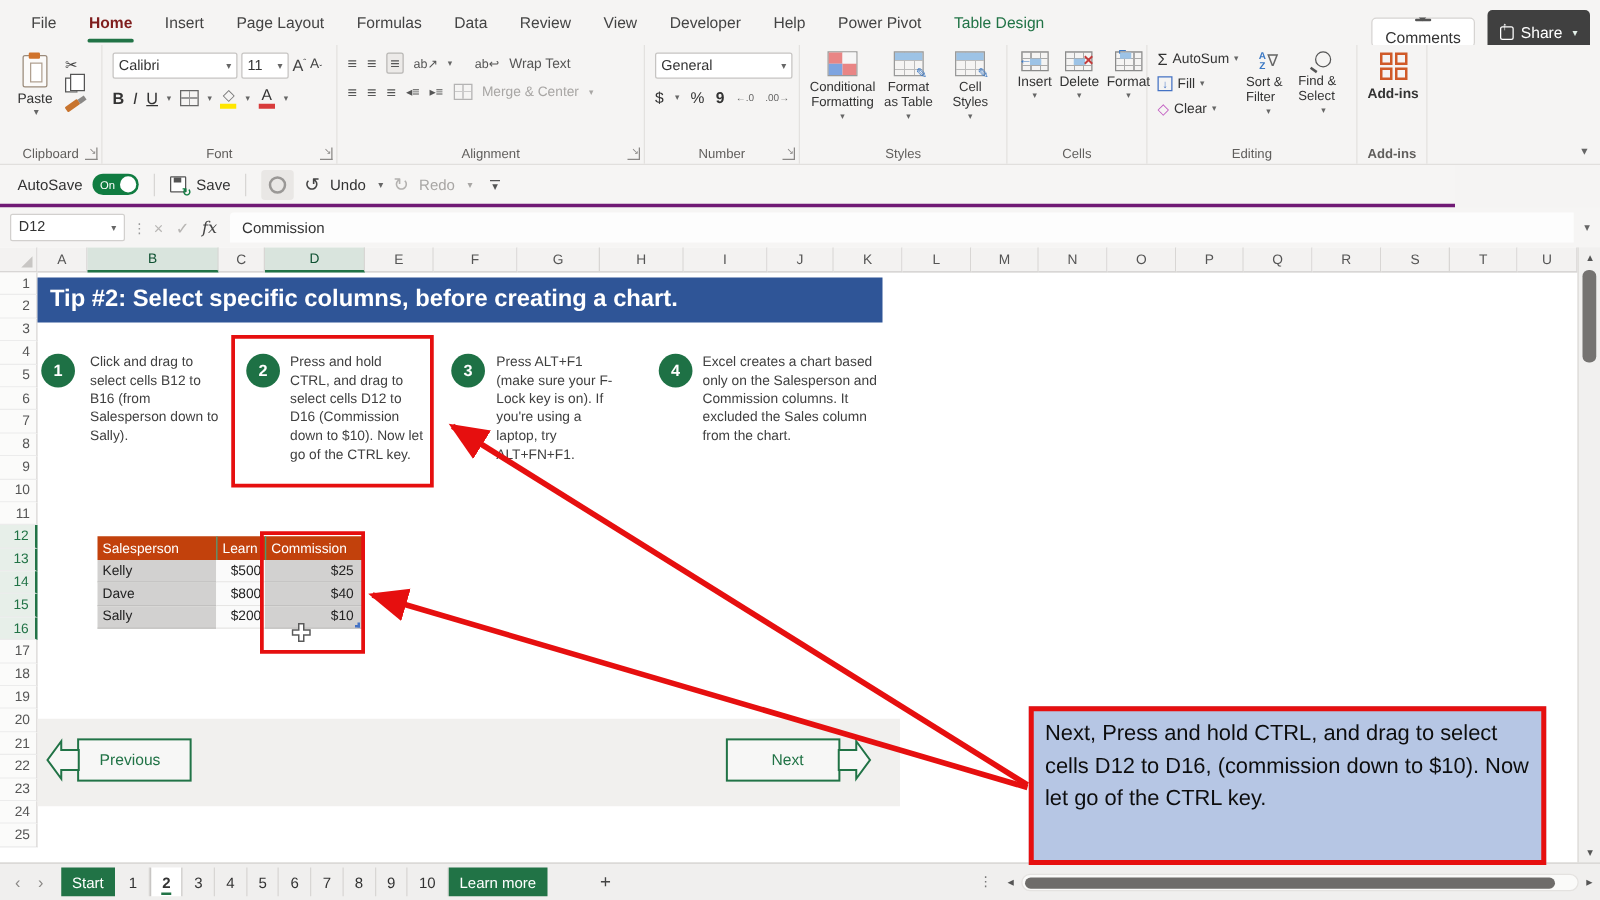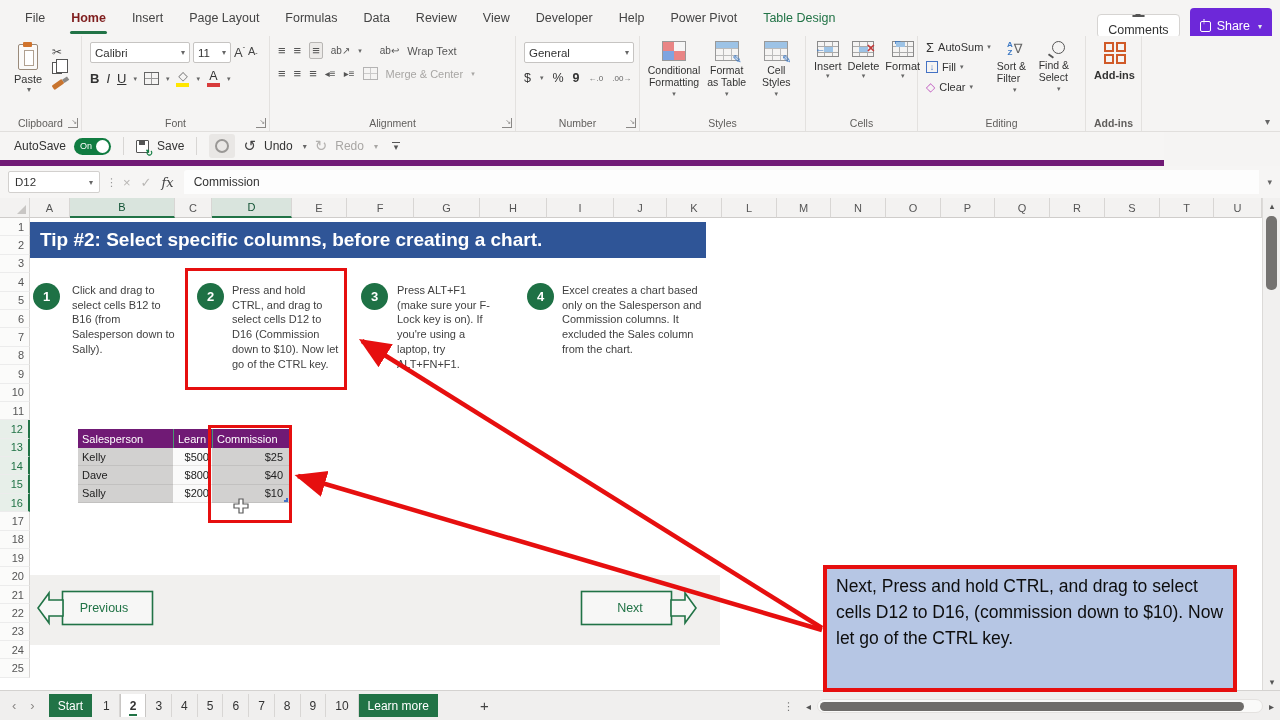--- a/index.html
+++ b/index.html
@@ -10,21 +10,21 @@
   .tabs-row { position:absolute; left:0; top:0; width:1280px; height:36px; background:#f5f4f3; display:flex; align-items:center; }
   .ribbon-tabs { display:flex; align-items:center; gap:0; padding-left:12px; height:100%; }
   .rtab { padding:0 13px; font-size:12.5px; color:#444; height:100%; display:flex; align-items:center; position:relative; cursor:default; }
   .rtab.active { font-weight:bold; color:#7f1d1d; }
   .rtab.active::after { content:""; position:absolute; left:12px; right:12px; bottom:2px; height:3px; background:#217346; border-radius:2px; }
   .rtab.contextual { color:#217346; }
   .top-right { position:absolute; right:8px; top:8px; display:flex; gap:10px; align-items:center; }
   .comments-btn { background:#fff; border:1px solid #d6d4d2; border-radius:4px; height:24px; display:flex; align-items:center; gap:6px; padding:0 10px; font-size:12.5px; color:#333;flex-direction:column; }
   .bubble-icon { width:13px; height:10px; border:1.4px solid #555; border-radius:2px; position:relative; }
   .bubble-icon::after { content:""; position:absolute; left:2px; bottom:-4px; border:3px solid transparent; border-top-color:#555; }
-  .share-btn { background:#6d28d9; color:#fff; border-radius:4px; height:24px; display:flex; align-items:center; gap:6px; padding:18px 10px; font-size:12.5px; }
+  .share-btn { background:#404040; color:#fff; border-radius:4px; height:24px; display:flex; align-items:center; gap:6px; padding:18px 10px; font-size:12.5px; }
   .share-icon { width:11px; height:11px; border:1.4px solid #fff; border-radius:2px; position:relative; }
   .share-icon::after { content:"↑"; position:absolute; left:1px; top:-6px; font-size:9px; color:#fff; }
   .dd { font-size:8px; color:#666; margin-left:2px; }
   .share-btn .dd { color:#e4f0e9; }
 
   
   .ribbon { position:absolute; left:0; top:36px; width:1280px; height:96px; background:#f5f4f3; border-bottom:1px solid #e1dfdd; display:flex; }
   .rgroup { position:relative; height:100%; border-right:1px solid #e3e1df; padding:6px 6px 16px 8px; }
   .gcap { position:absolute; bottom:2px; left:0; right:0; text-align:center; font-size:10.5px; color:#605e5c; }
   .launcher { position:absolute; right:3px; bottom:3px; width:10px; height:10px; border-right:1.4px solid #8a8886; border-bottom:1.4px solid #8a8886; font-size:7px; color:#8a8886; line-height:8px; text-align:right; }
@@ -101,21 +101,21 @@
   .addins-group { width:56px; display:flex; flex-direction:column; align-items:center; padding-top:6px; font-size:11px;font-weight:bold; }
   .addins-ic { display:grid; grid-template-columns:10px 10px; grid-template-rows:10px 10px; gap:2px; margin-bottom:5px; }
   .addins-ic i { border:2px solid #d05a28; }
   .analyze-group { width:64px; display:flex; flex-direction:column; align-items:center; padding-top:4px; font-size:10.5px; line-height:12px; text-align:center; }
   .analyze-ic { width:24px; height:22px; border:1px solid #666; background:#fff; position:relative; margin-bottom:3px; }
   .analyze-ic::before { content:""; position:absolute; left:3px; bottom:3px; width:3px; height:8px; background:#4472c4; box-shadow:5px 2px 0 #a0b8dc, 10px -2px 0 #4472c4; }
   .analyze-ic::after { content:""; position:absolute; right:2px; top:2px; width:10px; height:10px; border:1.6px solid #333; border-radius:50%; background:rgba(255,255,255,.75); }
   .ribbon-collapse { position:absolute; right:10px; bottom:4px; font-size:10px; color:#666; }
 
   
-  .qat-row { position:absolute; left:0; top:132px; width:1164px; height:34px; background:#f6f5f4; border-bottom:6px solid #701a75; display:flex; align-items:center; gap:8px; padding-left:14px; font-size:12px; color:#333; }
+  .qat-row { position:absolute; left:0; top:132px; width:1164px; height:34px; background:#f6f5f4; border-bottom:3px solid #701a75; display:flex; align-items:center; gap:8px; padding-left:14px; font-size:12px; color:#333; }
   .autosave-pill { width:37px; height:17px; border-radius:9px; background:#107c41; color:#fff; font-size:9px; display:flex; align-items:center; padding-left:6px; position:relative; }
   .autosave-pill::after { content:""; position:absolute; right:2px; top:2px; width:13px; height:13px; border-radius:50%; background:#fff; }
   .qsep { width:1px; height:18px; background:#d8d6d4; margin:0 4px; }
   .floppy { width:13px; height:13px; border:1.4px solid #555; border-radius:1px; position:relative; background:#fff; }
   .floppy::before { content:""; position:absolute; left:2px; top:0; width:6px; height:4px; background:#555; }
   .floppy::after { content:"↻"; position:absolute; right:-5px; bottom:-6px; color:#107c41; font-size:9px; font-weight:bold; }
   .ring-chip { width:26px; height:24px; background:#e9e7e5; border-radius:3px; display:flex; align-items:center; justify-content:center; }
   .ring { width:14px; height:14px; border:2px solid #9a9896; border-radius:50%; }
   .undo-ic { font-size:15px; color:#444; }
   .redo-ic { font-size:15px; color:#b4b2b0; }
@@ -161,21 +161,21 @@
   .step2-box { left:185px; top:268px; width:162px; height:122px; }
   .comm-box { left:208px; top:425px; width:84px; height:98px; }
 
   .data-table { position:absolute; left:78px; top:429px; width:212px; font-size:11px; z-index:10; }
   .dt-row { display:flex; height:18.4px; }
   .dt-row.hdr { height:19px; }
   .dt-cell { display:flex; align-items:center; }
   .cA { width:95px; padding-left:4px; }
   .cB { width:39px; justify-content:flex-end; padding-right:3px; }
   .cC { width:78px; justify-content:flex-end; padding-right:7px; }
-  .hdr .dt-cell { background:#701a75; color:#fff; justify-content:flex-start; padding-left:4px;text-align:center; }
+  .hdr .dt-cell { background:#c2410c; color:#fff; justify-content:flex-start; padding-left:4px;text-align:center; }
   .hdr .cB { border-left:1px solid #4b9771; }
   .hdr .cC { border-left:1px solid #4b9771; }
   .dt-row.data .cA, .dt-row.data .cC { background:#d2d1d0; border-bottom:1px solid #c2c1c0; color:#222; }
   .dt-row.data .cB { background:#fafafa; border-bottom:1px solid #e6e5e4; color:#222; }
   .sel-handle { position:absolute; right:2px; bottom:1px; width:4px; height:4px; border-right:2px solid #4472c4; border-bottom:2px solid #4472c4; }
 
   .gray-band { position:absolute; left:30px; top:575px; width:690px; height:70px; background:#f1f0ee; }
   .navbtn { position:absolute; width:122px; height:40px; z-index:12; }
   .prevbtn { left:36px; top:588px; } .nextbtn { left:576px; top:588px; }
   .navbtn svg { position:absolute; left:0; top:0; }

